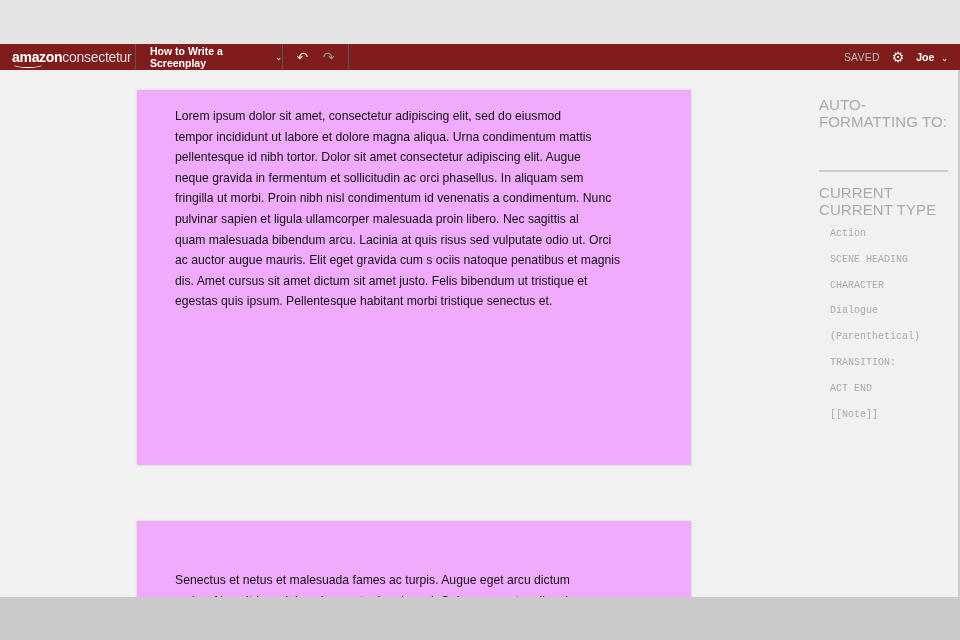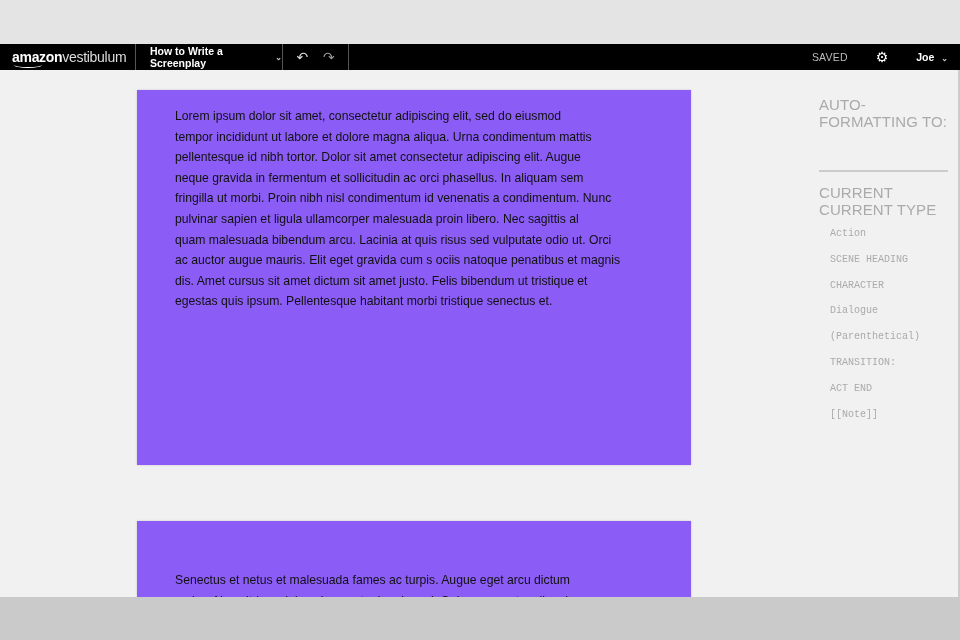--- a/index.html
+++ b/index.html
@@ -3,41 +3,41 @@
 <meta charset="utf-8">
 <style>
   html, body { margin:0; padding:0; }
   body {
     width:960px; height:640px; overflow:hidden; position:relative;
     background:#e4e4e4;
     font-family:"Liberation Sans", sans-serif;
   }
   .topbar {
     position:absolute; left:0; top:44px; width:960px; height:26px;
-    background:#000000; color:#fff; display:flex; align-items:stretch;
+    background:#7f1d1d; color:#fff; display:flex; align-items:stretch;
   }
   .seg { display:flex; align-items:center; border-right:1px solid #555; }
   .logo { width:136px; padding-left:12px; box-sizing:border-box; font-size:14px; letter-spacing:-0.3px; position:relative; }
   .logo .a { font-weight:bold; color:#fff; }
   .logo .b { color:#ddd; font-weight:normal; }
   .logo .smile { position:absolute; left:14px; top:18px; width:28px; height:5px; border-bottom:1.5px solid #fff; border-radius:0 0 50% 50%; }
   .title-seg { width:147px; padding-left:14px; box-sizing:border-box; font-size:10.5px; font-weight:bold; cursor:pointer; }
   .chev { font-size:8px; margin-left:4px; color:#ccc; }
   .undo-seg { width:66px; justify-content:space-around; padding:0 6px; box-sizing:border-box; }
   .icon-btn { color:#ddd; font-size:14px; cursor:pointer; line-height:1; }
   .icon-btn.dim { color:#999; }
   .spacer { flex:1; }
-  .right { display:flex; align-items:center; gap:16px; padding-right:12px; }
+  .right { display:flex; align-items:center; gap:0; padding-right:12px; }
   .saved { font-size:10.5px; color:#bbb; margin-right:12px; letter-spacing:0.2px; }
   .gear { font-size:14px; color:#fff; margin-right:12px; cursor:pointer; }
   .user { font-size:10.5px; font-weight:bold; color:#fff; cursor:pointer; }
 
   .workspace { position:absolute; left:0; top:70px; width:960px; height:527px; background:#f1f1f1; overflow:hidden; }
   .page {
-    position:absolute; left:137px; width:554px; background:#8b5cf6;
+    position:absolute; left:137px; width:554px; background:#f0abfc;
     box-shadow:0 0 2px rgba(0,0,0,0.18);
   }
   .page1 { top:20px; height:375px; }
   .page2 { top:415px; height:140px;margin-top:36px; }
   .page-text {
     position:absolute; left:38px; width:470px;
     font-family:"Liberation Sans", sans-serif; font-size:12.2px; line-height:20.6px; color:#111;
     white-space:pre-line;
   }
   .page1 .page-text { top:16px; }
@@ -53,21 +53,21 @@
   }
   .bottom-bar { position:absolute; left:0; top:597px; width:960px; height:43px; background:#cacaca; }
   .right-edge { position:absolute; left:958px; top:70px; width:2px; height:527px; background:#ccc; }
 </style>
 </head>
 <body>
 
 <div class="topbar">
   <div class="seg logo">
     <span class="a">amazon</span>
-      <span class="b">vestibulum</span>
+      <span class="b">consectetur</span>
     <span class="smile"></span>
   </div>
   <div class="seg title-seg">
     <span>How to Write a Screenplay</span>
     <span class="chev">⌄</span>
   </div>
   <div class="seg undo-seg">
     <span class="icon-btn">↶</span>
     <span class="icon-btn dim">↷</span>
   </div>

